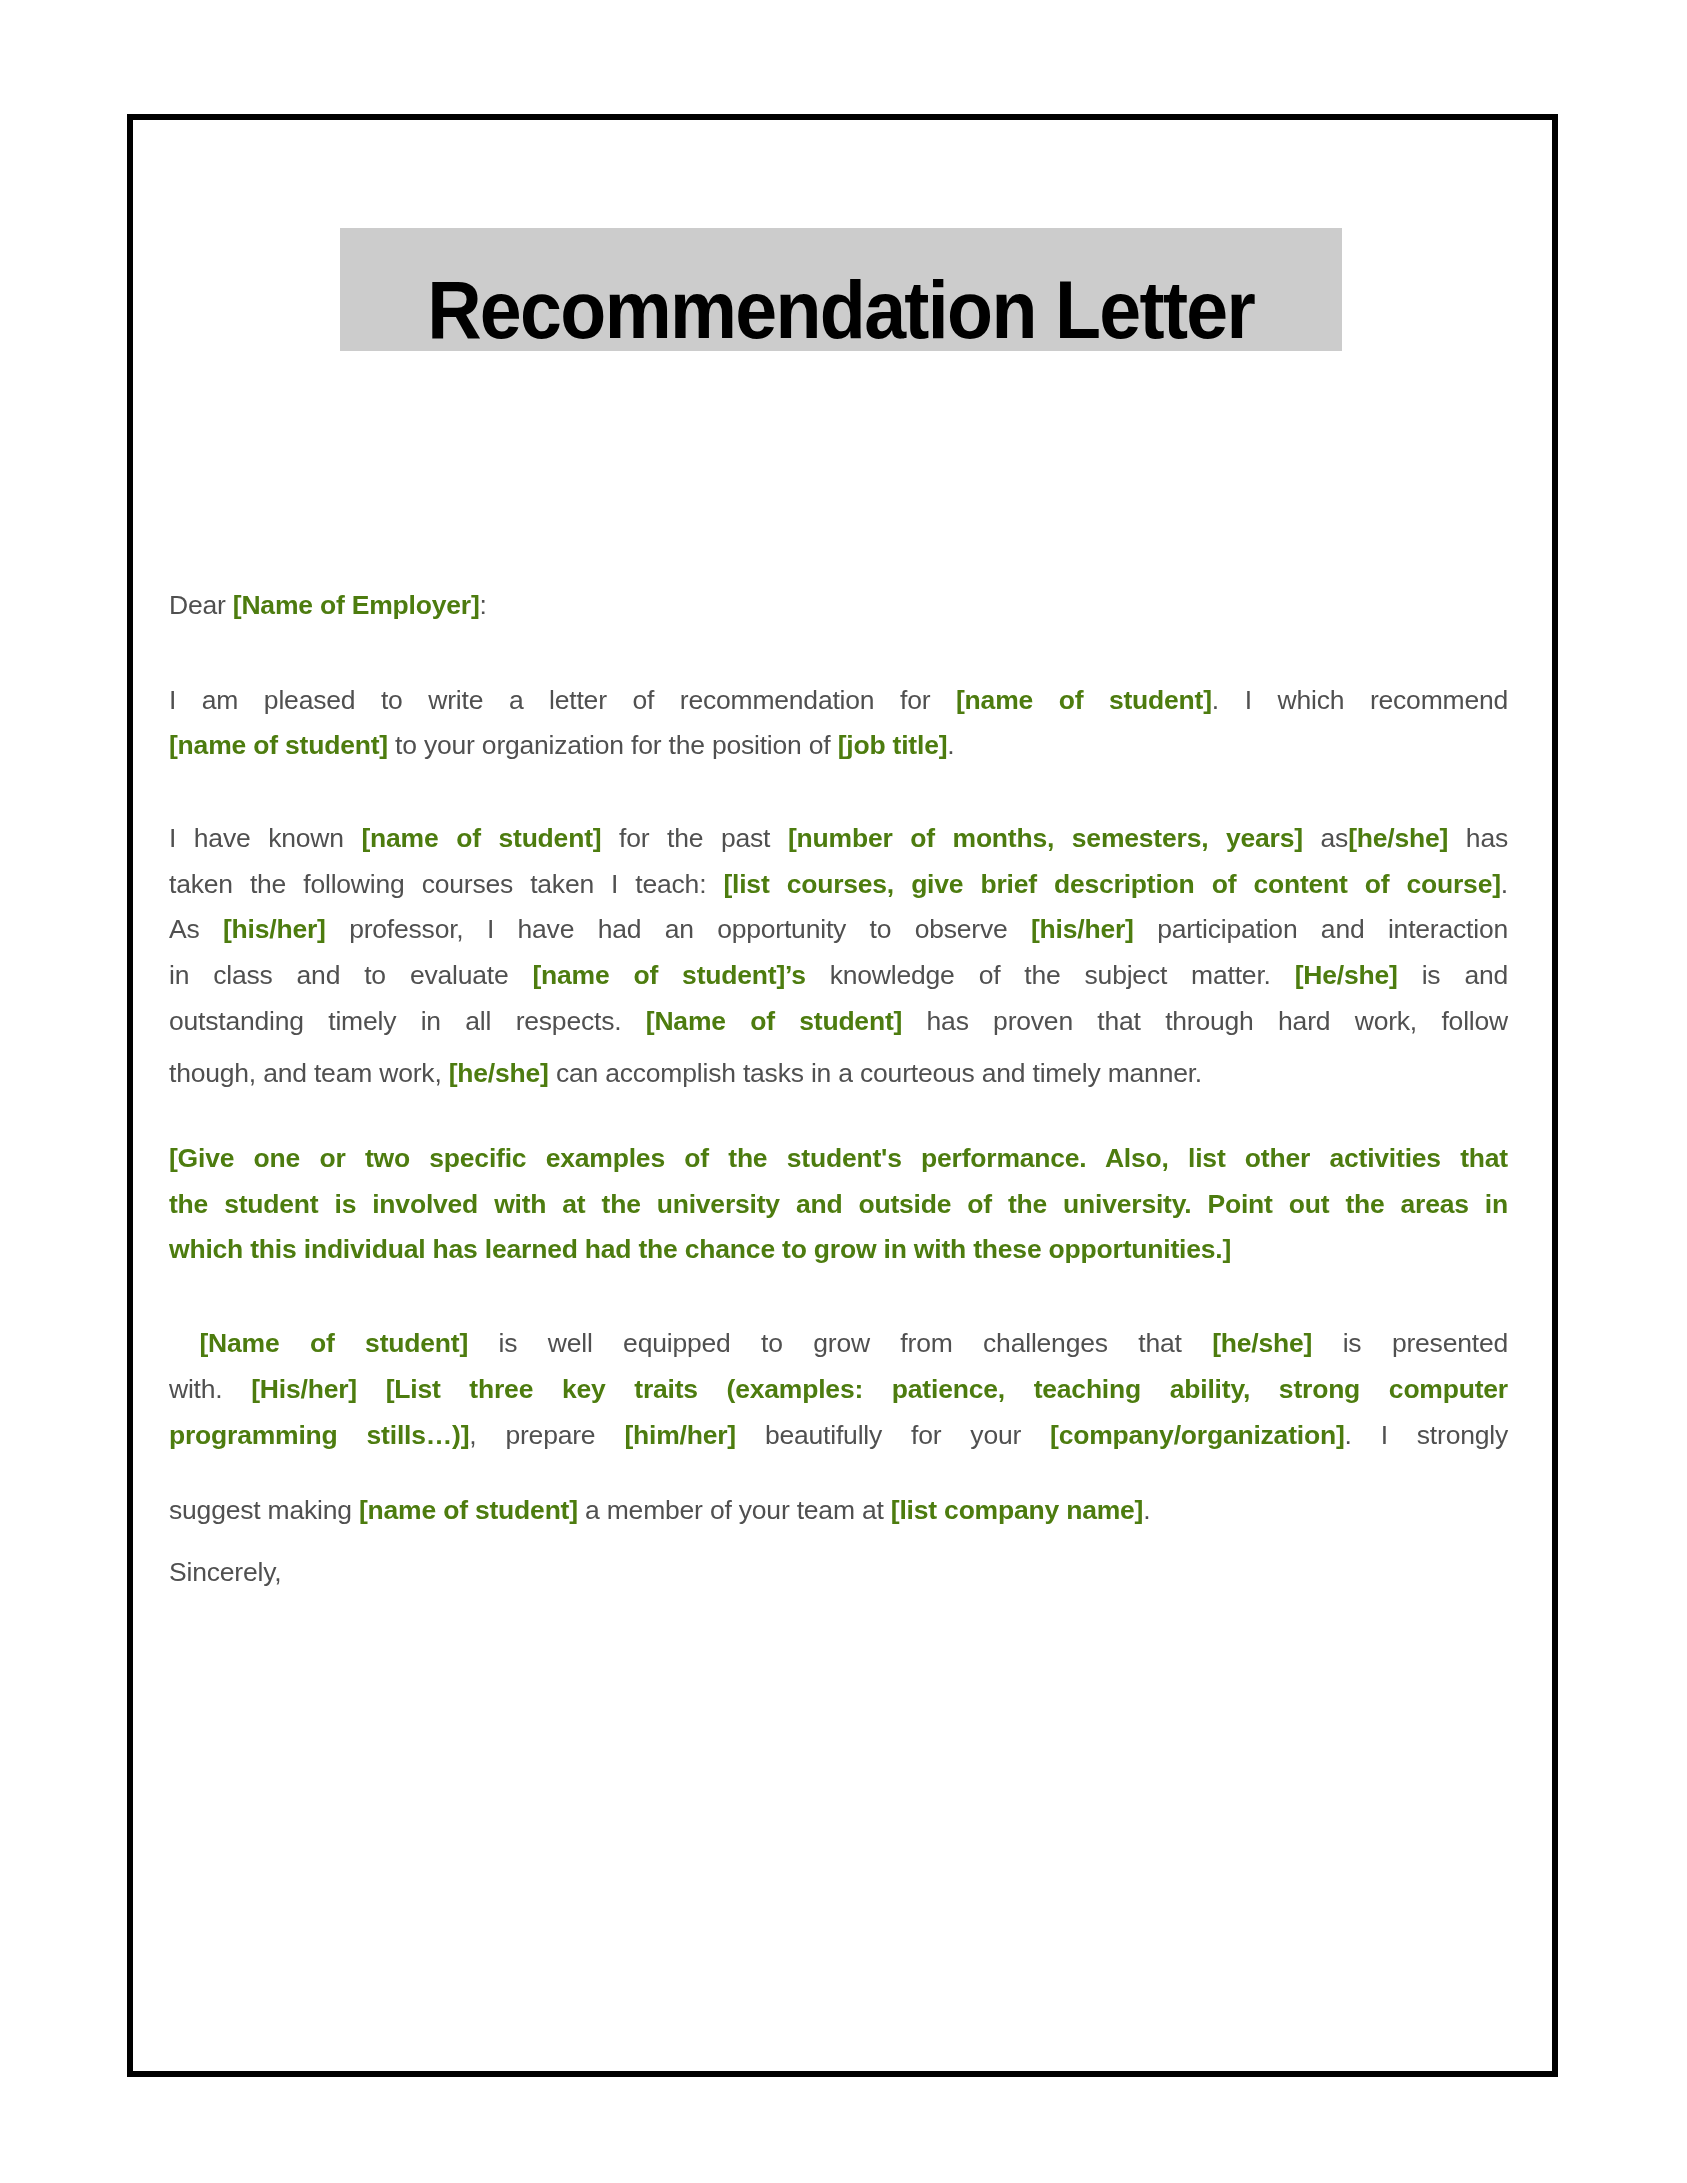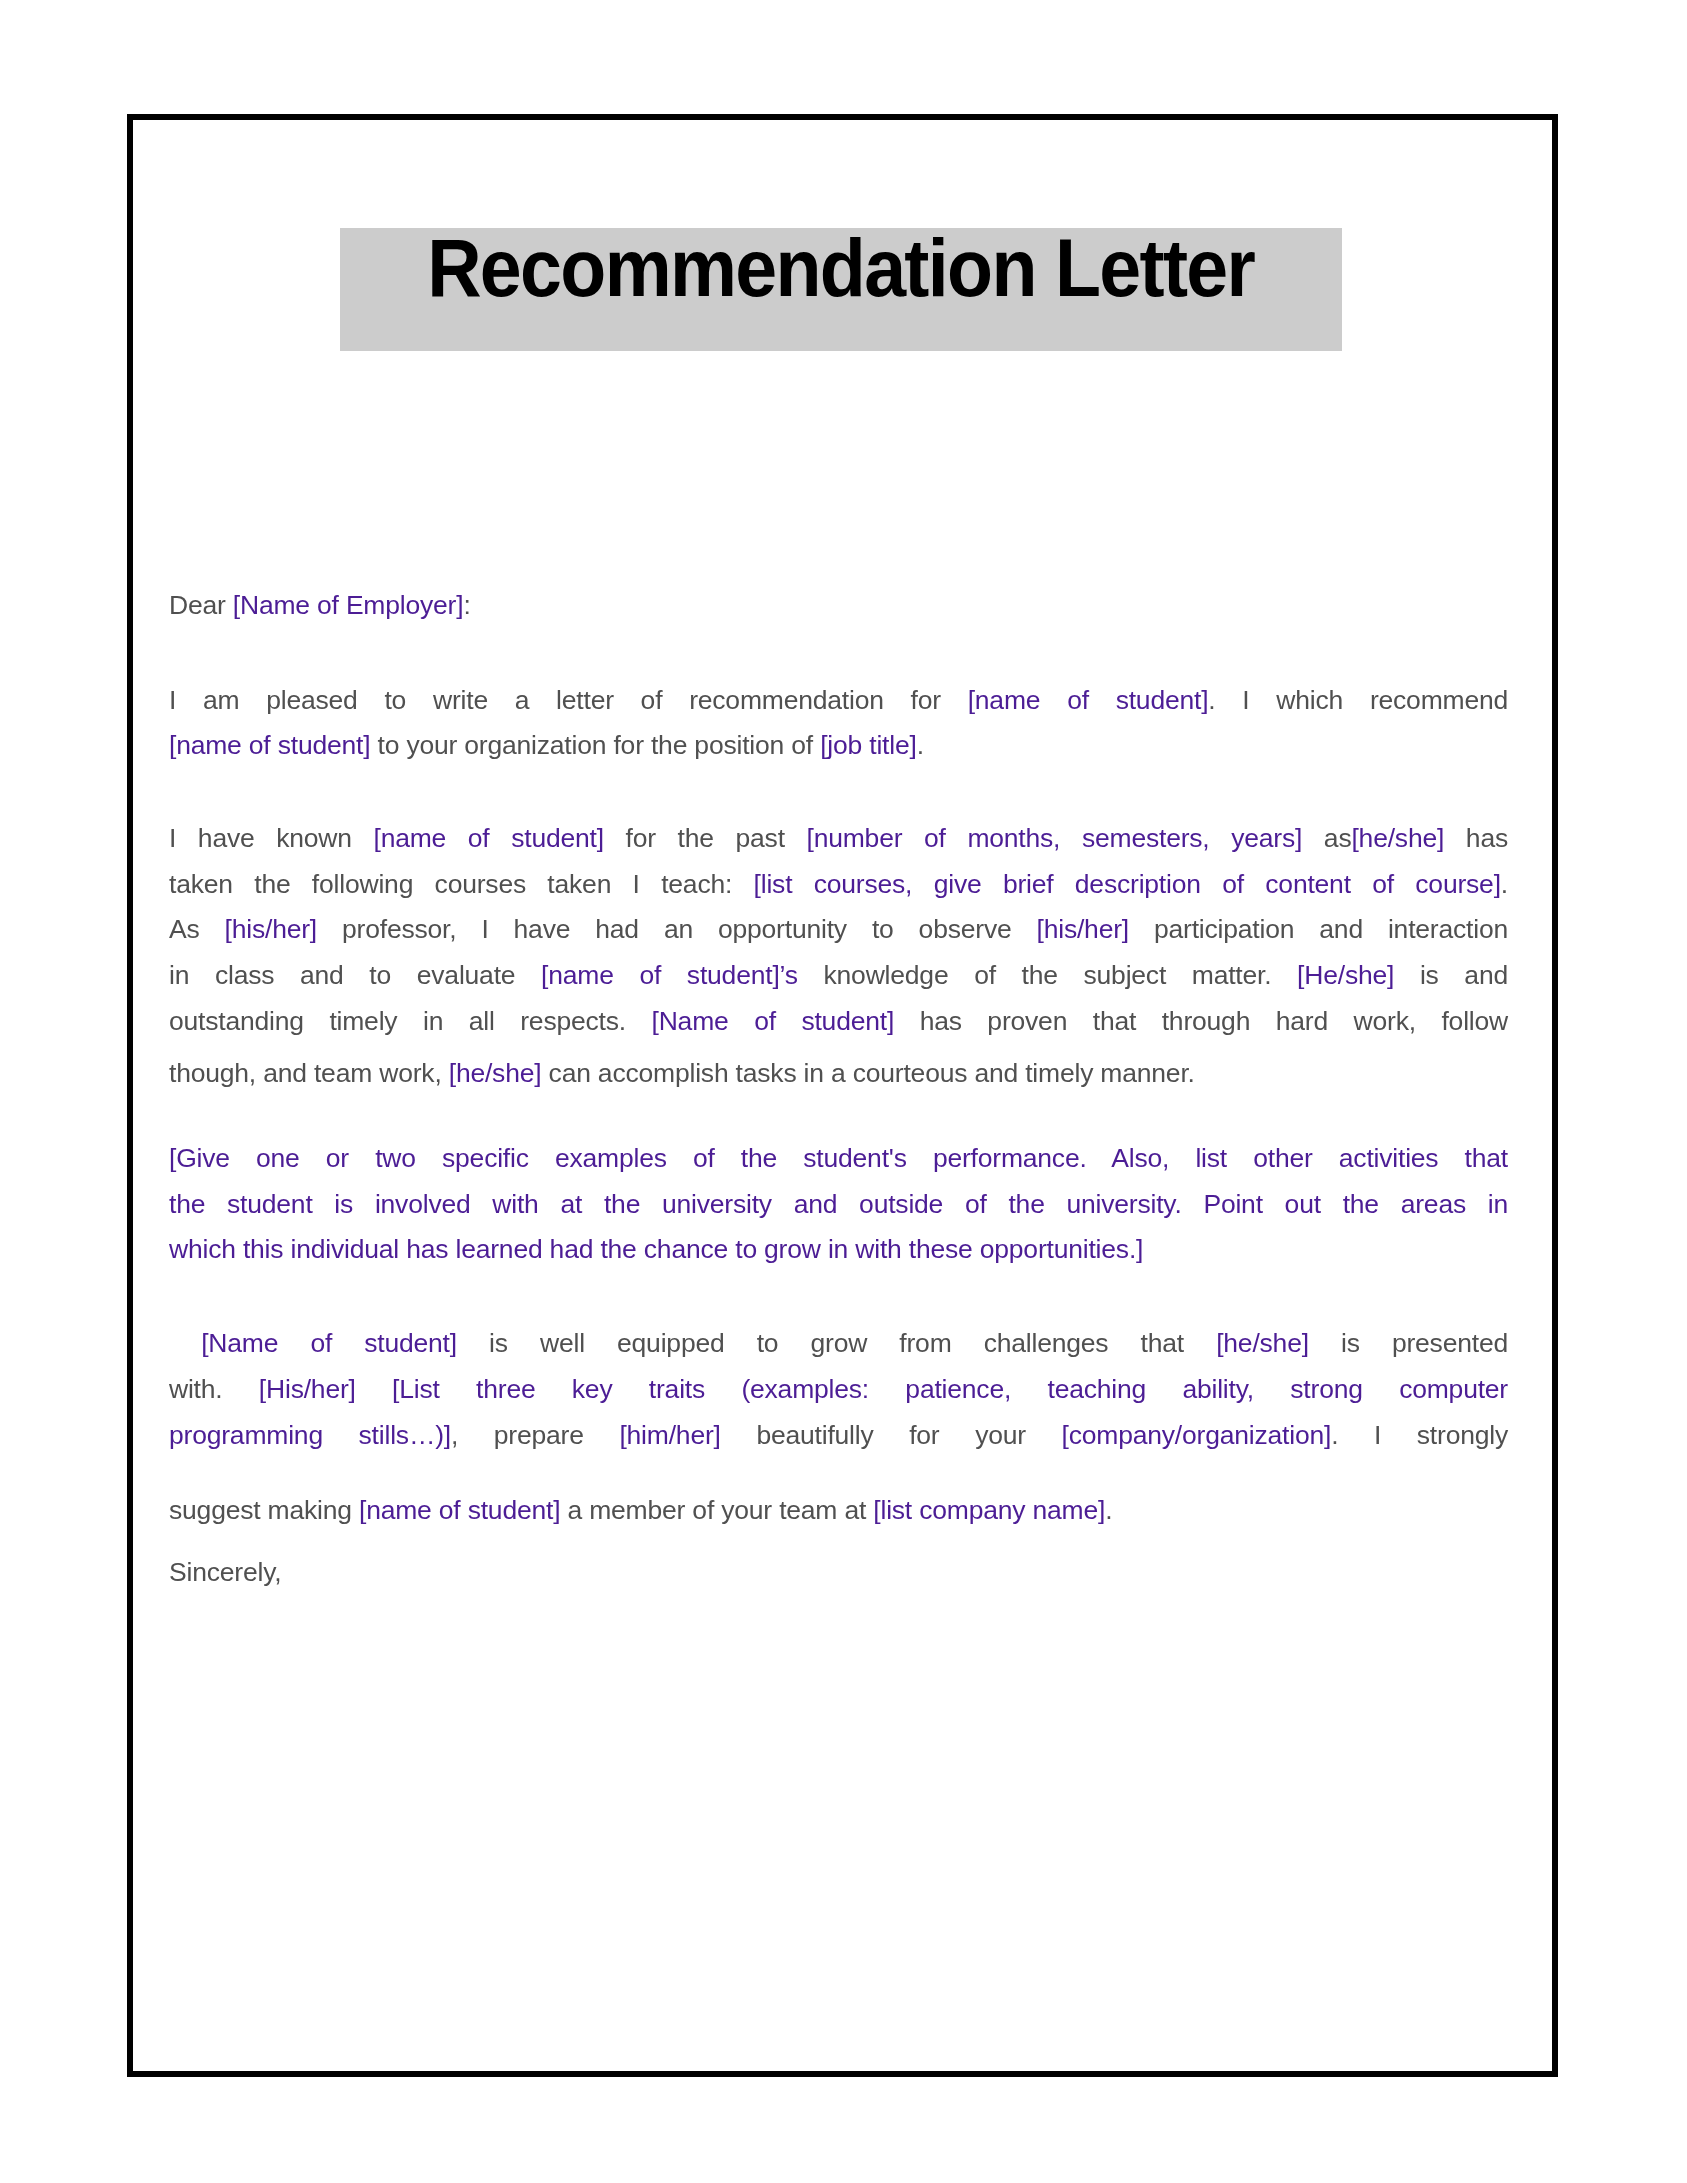--- a/index.html
+++ b/index.html
@@ -24,21 +24,21 @@
     border: 6.2px solid #000000;
   }
   .title-box {
     position: absolute;
     left: 340px;
     top: 228px;
     width: 1002px;
     height: 123px;
     background: #cccccc;
     display: flex;
-    align-items: flex-start;
+    align-items: flex-end;
     justify-content: center;
     overflow: hidden;
   }
   .title-text {
     font-family: "Liberation Sans", sans-serif;
     font-weight: bold;
     font-size: 81px;
     color: #000000;
     letter-spacing: -1.8px;
     white-space: nowrap;
@@ -55,22 +55,22 @@
     color: #505050;
     white-space: nowrap;
     letter-spacing: -0.2px;
   }
   .line.justify {
     text-align: justify;
     text-align-last: justify;
     white-space: normal;
   }
   .line .b {
-    font-weight: normal;
-    color: #4c1d95;
+    font-weight: bold;
+    color: #4d7c0f;
   }
 </style>
 </head>
 <body>
 
 <div class="page-border"></div>
 
 <div class="title-box">
   <span class="title-text">Recommendation Letter</span>
 </div>

